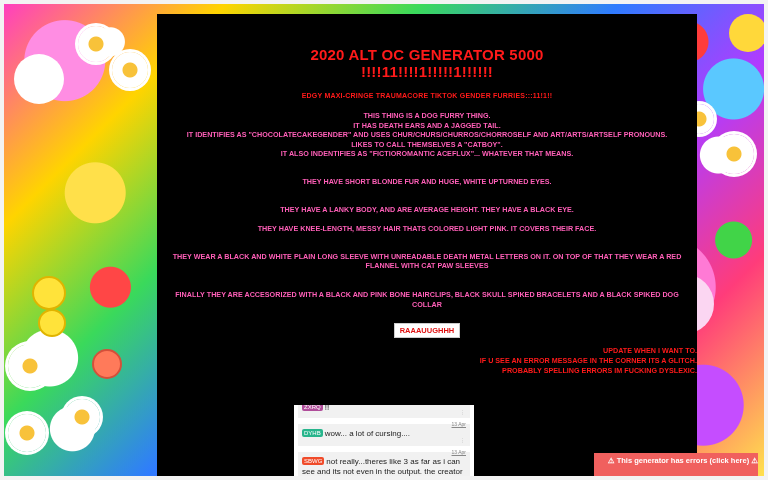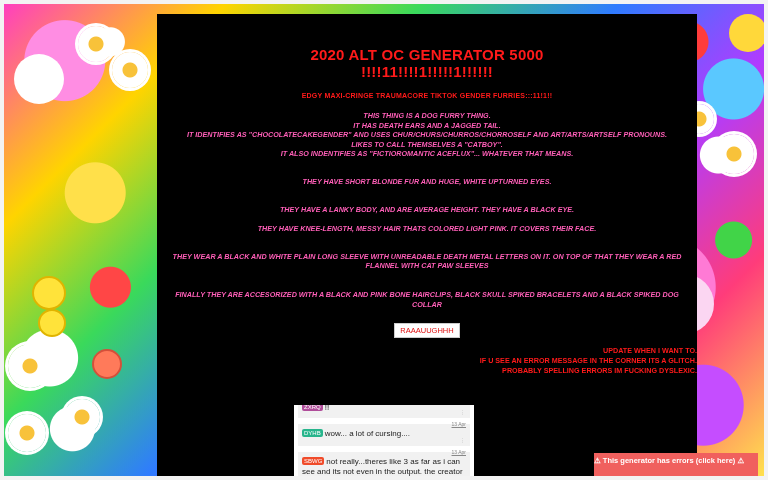--- a/index.html
+++ b/index.html
@@ -45,24 +45,24 @@
     font-size:15px; line-height:17px; letter-spacing:0.2px;
   }
   .subtitle {
     text-align:center; color:#ff1a1a; font-family:"Liberation Sans", sans-serif;
     font-weight:bold; font-size:7px; margin-top:12px; letter-spacing:0.2px;
   }
   .output {
     text-align:center; color:#ff5fb8; font-family:"Liberation Sans", sans-serif;
     font-weight:bold; font-size:7.2px; line-height:9.6px; margin:12px 8px 0 8px;
   }
-  .output p { margin:9px 0 10px 0;font-style:italic; }
+  .output p { margin:9px 0 10px 0; }
   .output p.gap { margin-bottom:18px; }
   .btn {
-    display:inline-block; background:#fff; color:#e01010; font-weight:normal;
+    display:inline-block; background:#fff; color:#e01010; font-weight:bold;
     font-family:"Liberation Sans", sans-serif; font-size:7.5px;
     padding:2px 5px; border:1px solid #ccc; cursor:pointer;
   }
   .btnwrap { text-align:center; margin-top:-1px; }
   .notes {
     text-align:right; color:#ff1a1a; font-family:"Liberation Sans", sans-serif;
     font-weight:bold; font-size:7.2px; line-height:10px; margin-top:8px;
   }
   .comments {
     position:absolute; left:137px; top:391px; width:180px; height:80px;
@@ -77,21 +77,21 @@
     border-radius:2px; line-height:8px; margin-right:2px; vertical-align:1px;
   }
   .date {
     position:absolute; right:4px; top:-3px; font-size:5px; color:#888;
     text-decoration:underline; line-height:6px;
   }
   .dots { position:absolute; right:5px; bottom:1px; font-size:5px; color:#aaa; }
   .err {
     position:absolute; left:594px; top:453px; width:164px; height:23px;
     background:#f0605e; color:#fff; font-family:"Liberation Sans", sans-serif;
-    font-weight:bold; font-size:7.5px; line-height:16px; text-align:left;
+    font-weight:bold; font-size:7.5px; line-height:16px; text-align:right;
     cursor:pointer;
   }
 </style>
 </head>
 <body>
 
 <div class="bg">
   <div class="flower" style="left:74px;top:22px;"></div>
   <div class="flower" style="left:108px;top:48px;"></div>
   <div class="flower" style="left:4px;top:340px;width:44px;height:44px;"></div>

